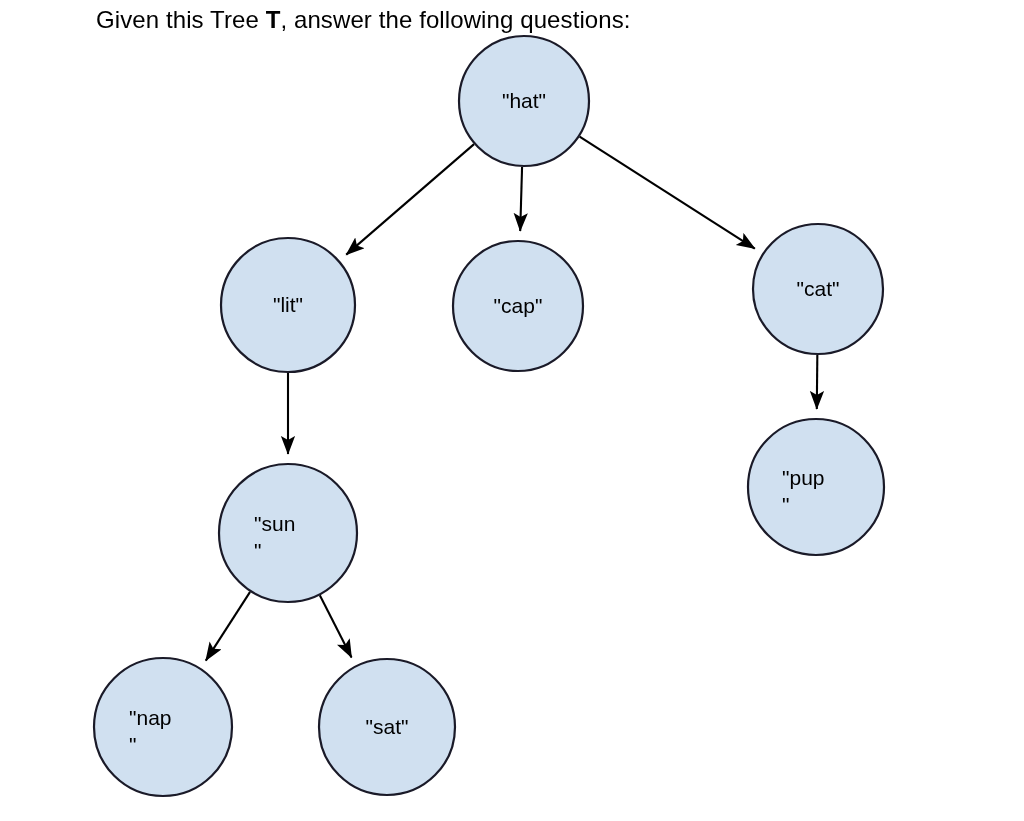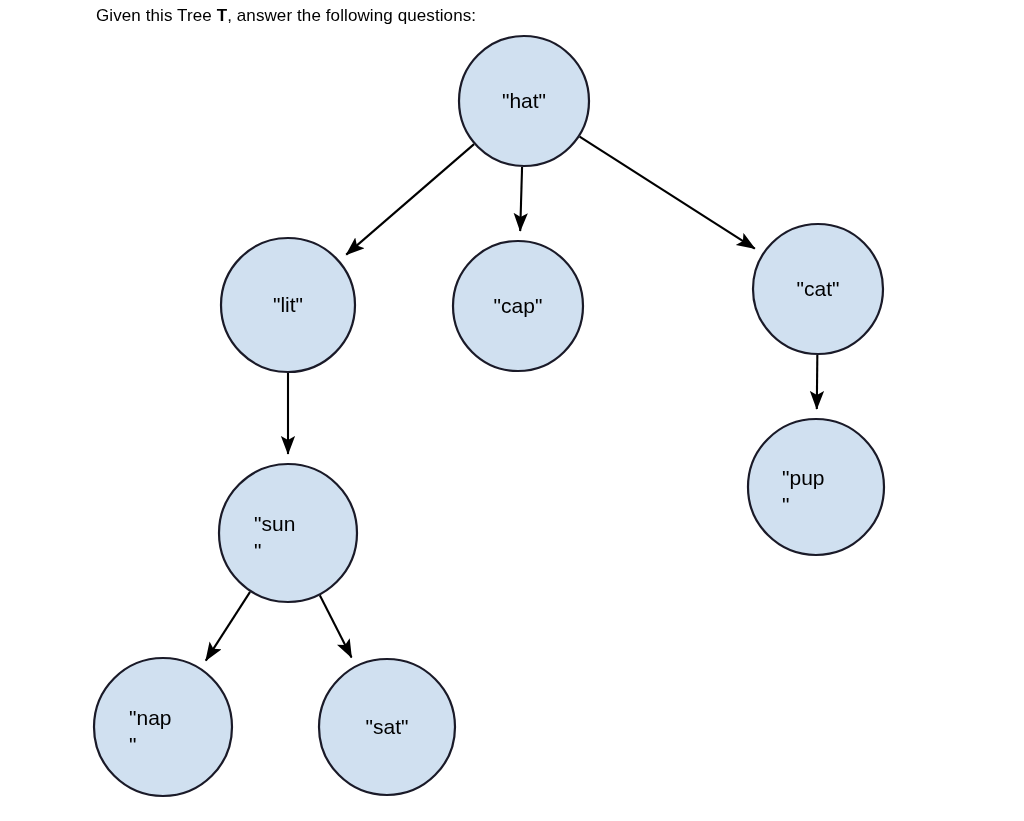--- a/index.html
+++ b/index.html
@@ -11,21 +11,21 @@
     width: 1024px;
     height: 821px;
     position: relative;
     overflow: hidden;
     font-family: "Liberation Sans", sans-serif;
   }
   #prompt-text {
     position: absolute;
     left: 96px;
     top: 6px;
-    font-size: 17px;
+    font-size: 24px;
     color: #000000;
     white-space: pre;
     letter-spacing: 0.1px;
   }
   #prompt-text .bold-symbol {
     font-weight: bold;
   }
   #tree-canvas {
     position: absolute;
     left: 0;

